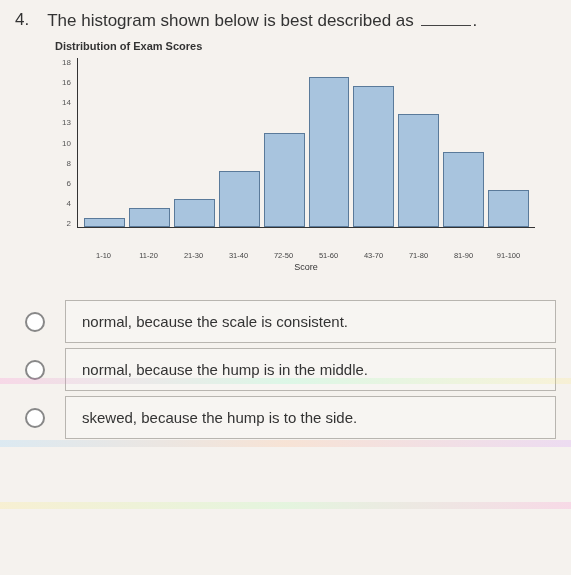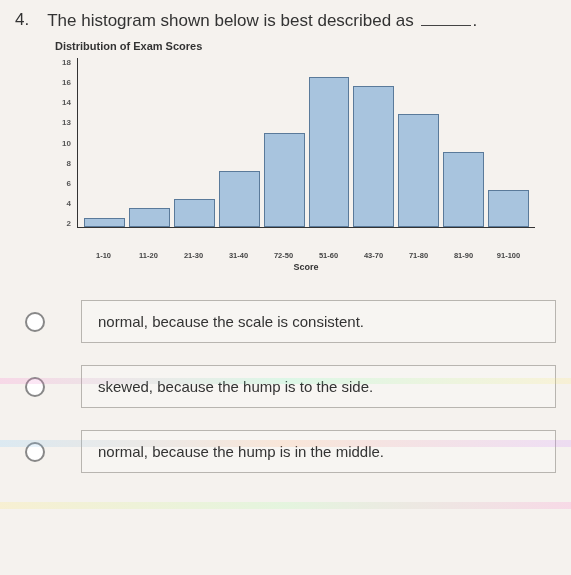--- a/index.html
+++ b/index.html
@@ -35,21 +35,20 @@
     .chart-title {
       text-align: left;
       font-size: 11px;
       font-weight: 700;
       color: #333;
       margin-bottom: 6px;
     }
     .chart-area {
       display: flex;
       height: 190px;
-      font-weight: bold;
     }
     .yaxis {
       display: flex;
       flex-direction: column;
       justify-content: space-between;
       padding-right: 6px;
       height: 170px;
       font-size: 8px;
       color: #555;
       text-align: right;
@@ -73,33 +72,32 @@
     .bar {
       width: 100%;
       background: #a8c4de;
       border: 1px solid #5a7a9a;
     }
     .xaxis {
       display: flex;
       margin-left: 22px;
       padding: 0 4px;
       margin-top: 3px;
-      font-weight: bold;
     }
     .xtick { flex: 1; text-align: center; font-size: 7.5px; color: #444; }
-    .xlabel { text-align: center; font-size: 9px; font-weight: 700; color: #333; margin-left: 22px; margin-top: 2px; }
+    .xlabel { text-align: center; font-size: 9px; font-weight: 400; color: #333; margin-left: 22px; margin-top: 2px; }
     .options {
       margin-top: 28px;
       margin-left: 10px;
     }
     .option-row {
       display: flex;
       align-items: center;
-      gap: 36px;
-      margin-bottom: 22px;
+      gap: 20px;
+      margin-bottom: 5px;
     }
     .radio {
       width: 20px; height: 20px;
       border: 2px solid #888;
       border-radius: 50%;
       flex-shrink: 0;
       background: #fff;
     }
     .option-box {
       flex: 1;
@@ -193,23 +191,23 @@
   <div class="xlabel">Score</div>
 </div>
 
 <div class="options" id="options">
     <div class="option-row">
       <div class="radio"></div>
       <div class="option-box">normal, because the scale is consistent.</div>
     </div>
     <div class="option-row">
       <div class="radio"></div>
-      <div class="option-box">skewed, because the hump is to the side.</div>
+      <div class="option-box">normal, because the hump is in the middle.</div>
     </div>
     <div class="option-row">
       <div class="radio"></div>
-      <div class="option-box">normal, because the hump is in the middle.</div>
+      <div class="option-box">skewed, because the hump is to the side.</div>
     </div>
   </div>
 
 <div class="aberration ab1"></div>
 <div class="aberration ab2"></div>
 <div class="aberration ab3"></div>
 
 </body></html>

